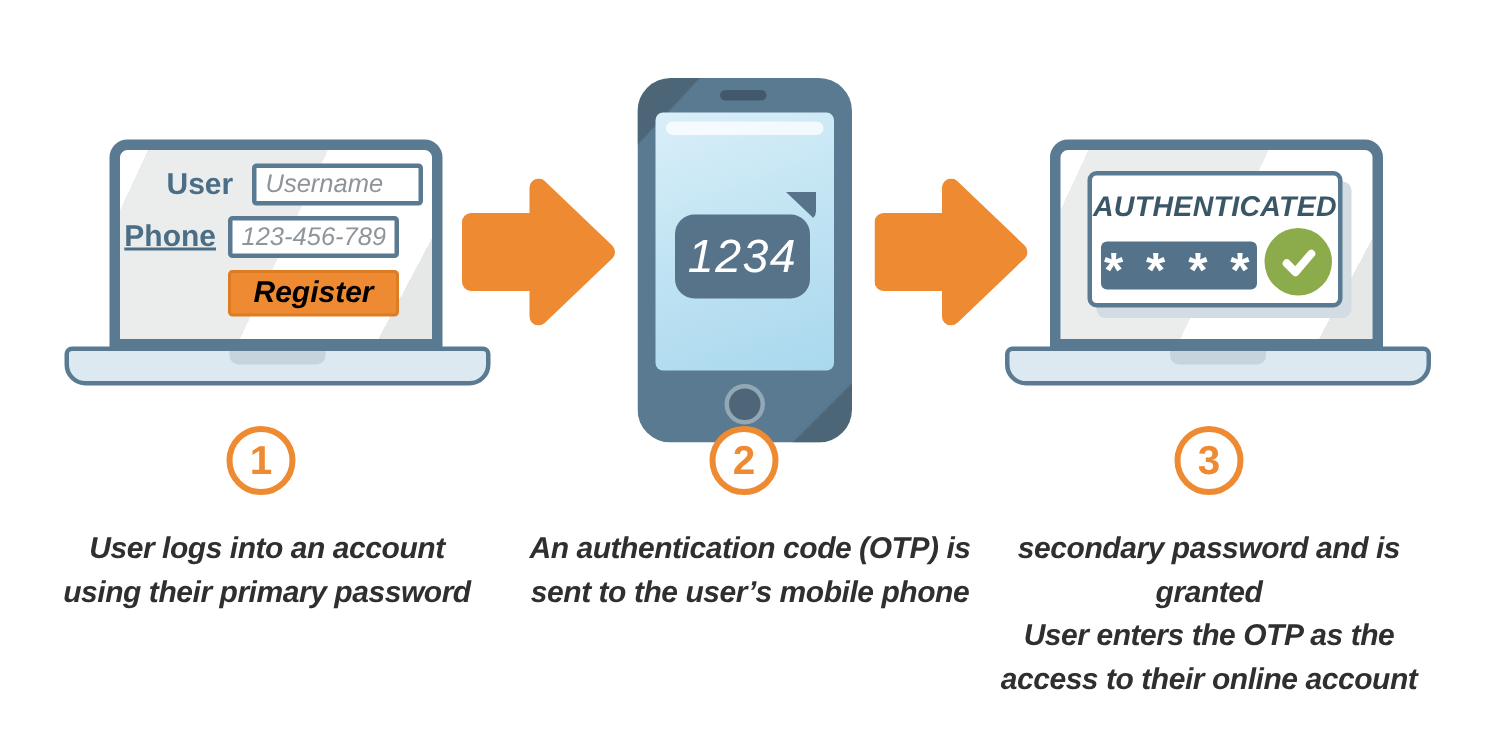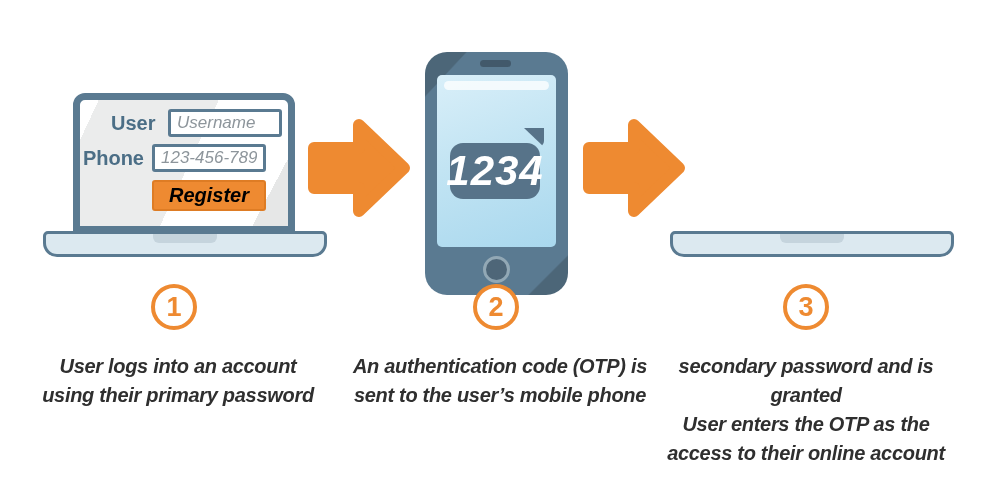--- a/index.html
+++ b/index.html
@@ -45,21 +45,21 @@
   .form-row-label {
     position: absolute;
     width: 64px; height: 28px;
     line-height: 28px;
     text-align: right;
     font-weight: 700;
     font-size: 20px;
     color: #4B6E86;
   }
   .lbl-user  { left: 0; top: 9px; padding-left: 31px; }
-  .lbl-phone { left: 0; top: 44px; }
+  .lbl-phone { left: 0; top: 44px; text-decoration: underline; }
   .form-input {
     position: absolute;
     left: 72px;
     width: 114px; height: 28px;
     border: 3px solid #5A7A91;
     border-radius: 3px;
     background: #ffffff;
     font-family: "Liberation Sans", sans-serif;
     font-size: 17px;
     font-style: italic;
@@ -128,23 +128,23 @@
   .sms-bubble-tail {
     position: absolute;
     right: 12px; top: 53px;
     width: 20px; height: 19px;
     background: #577389;
     clip-path: polygon(0 0, 100% 0, 100% 100%);
     border-radius: 0 0 6px 0;
   }
   .sms-code {
     color: #ffffff;
-    font-weight: 700;
-    font-style: italic;
-    font-size: 42px;
+    font-weight: 400;
+    font-style: italic;
+    font-size: 31px;
     letter-spacing: 1px;
   }
   .phone-home {
     position: absolute;
     left: 58px; top: 204px;
     width: 27px; height: 27px;
     border-radius: 50%;
     background: #4E6678;
     border: 3px solid #92A8B5;
   }
@@ -265,20 +265,33 @@
       </div>
       <div class="sms-bubble-tail"></div>
     </div>
     <div class="phone-home"></div>
   </div>
 
   <svg class="flow-arrow arrow2" viewBox="-6 -6 102 98">
     <polygon points="0,23 45,23 45,0 90,43 45,86 45,63 0,63" fill="#EE8A31" stroke="#EE8A31" stroke-width="12" stroke-linejoin="round"></polygon>
   </svg>
 
+  <div class="laptop-screen screen3">
+    <div class="auth-card">
+      <div class="auth-status">AUTHENTICATED</div>
+      <div class="masked-otp">
+        <span>* * * *</span>
+      </div>
+      <div class="check-circle">
+        <svg viewBox="0 0 24 24">
+          <path d="M5 12.5 L10 17.5 L19 7" fill="none" stroke="#ffffff" stroke-width="4.6" stroke-linecap="round" stroke-linejoin="round"></path>
+        </svg>
+      </div>
+    </div>
+  </div>
   <div class="laptop-base base3">
     <div class="laptop-notch"></div>
   </div>
 
   <div class="step-badge badge1">
     <span>1</span>
   </div>
   <div class="step-badge badge2">
     <span>2</span>
   </div>

